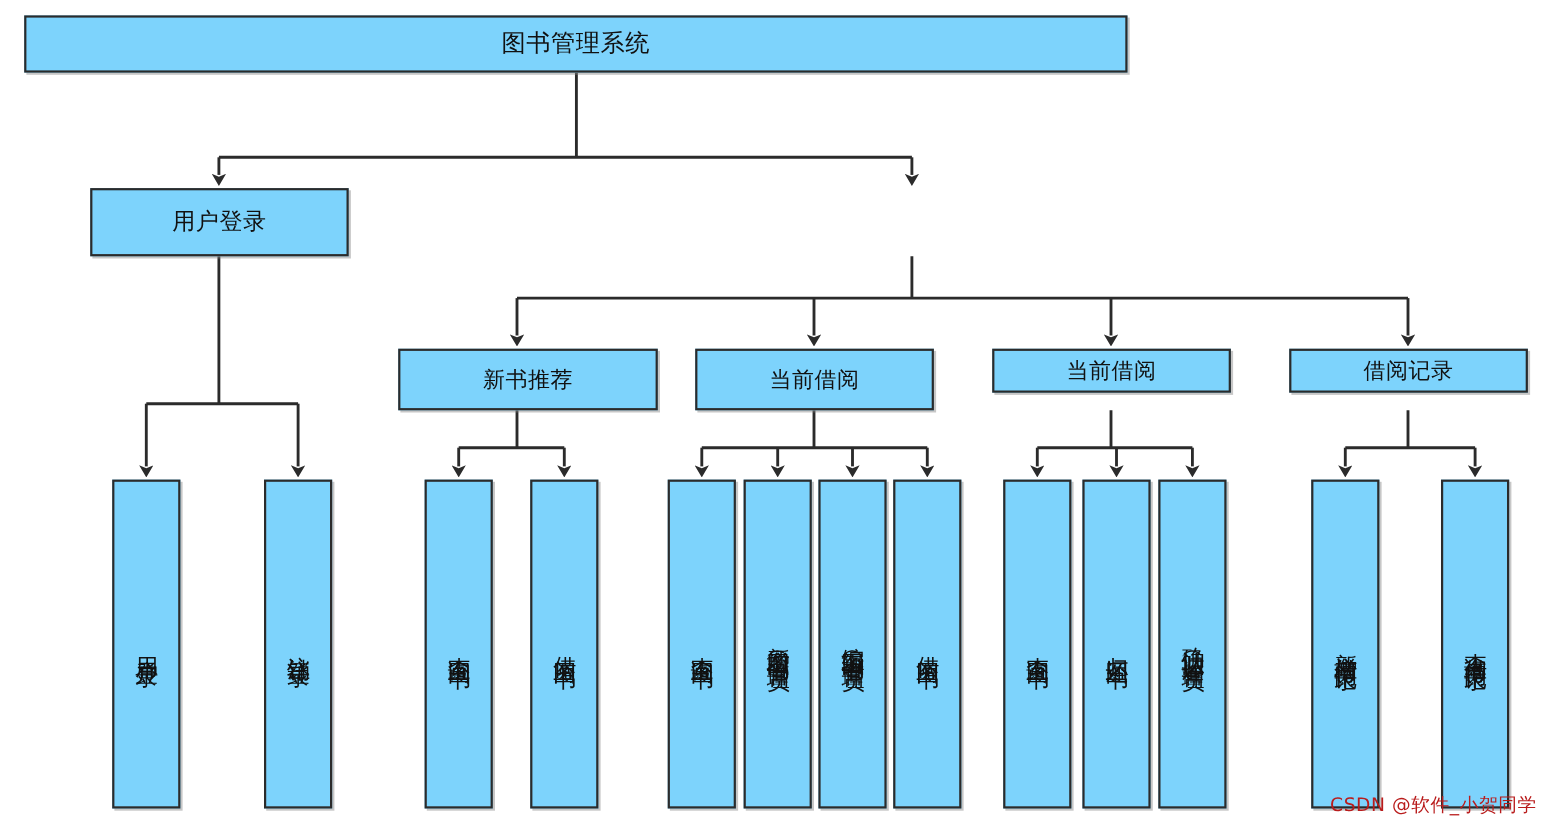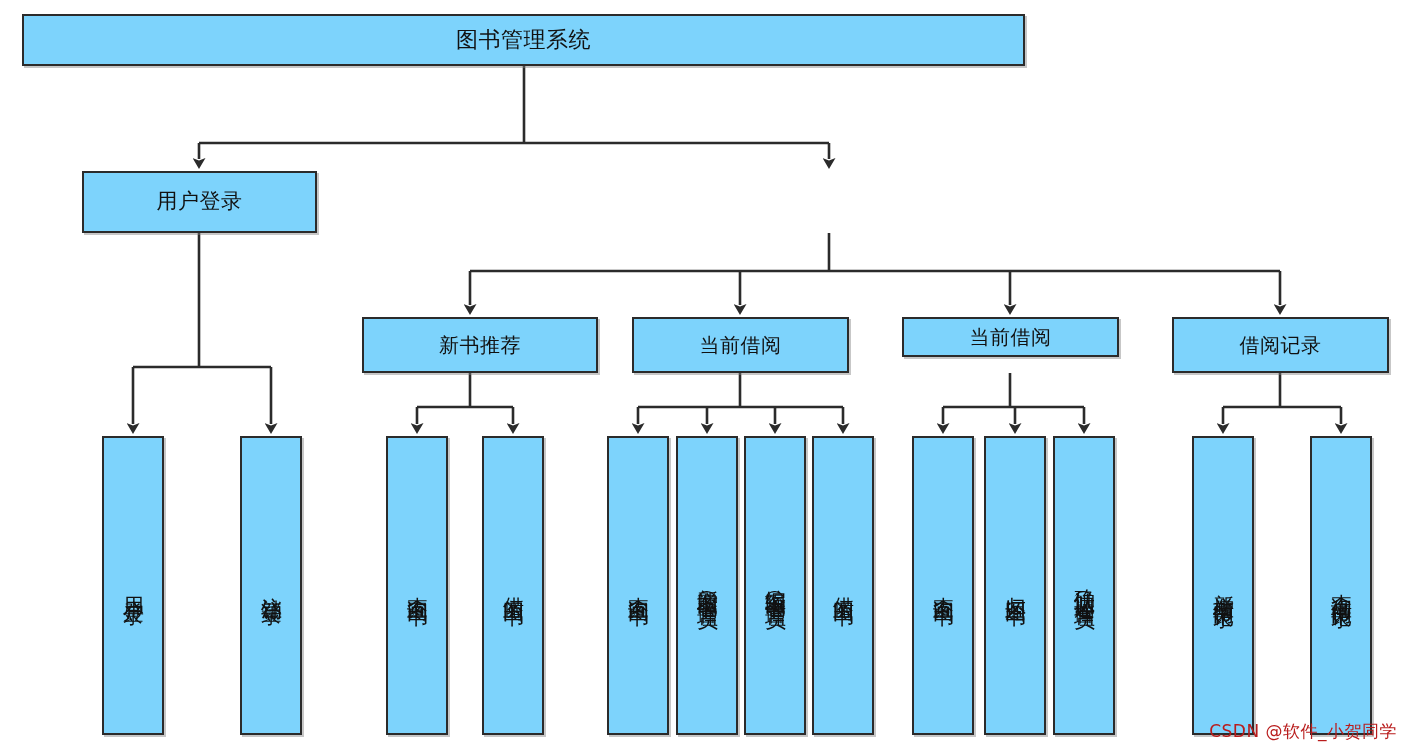--- a/index.html
+++ b/index.html
@@ -125,21 +125,21 @@
 
   <div class="node h lvl3" style="left: 362px; top: 317px; width: 236px; height: 56px;">
     <span class="lbl">新书推荐</span>
   </div>
   <div class="node h lvl3" style="left: 632px; top: 317px; width: 217px; height: 56px;">
     <span class="lbl">当前借阅</span>
   </div>
   <div class="node h lvl3" style="left: 902px; top: 317px; width: 217px; height: 40px;">
     <span class="lbl">当前借阅</span>
   </div>
-  <div class="node h lvl3" style="left: 1172px; top: 317px; width: 217px; height: 56px;">
+  <div class="node h lvl3" style="left: 1172px; top: 317px; width: 217px; height: 40px;">
     <span class="lbl">借阅记录</span>
   </div>
 
   <div class="node v" style="left: 102px; top: 436px; width: 62px; height: 299px;">
     <span class="lbl">用户登录</span>
   </div>
   <div class="node v" style="left: 240px; top: 436px; width: 62px; height: 299px;">
     <span class="lbl">注销登录</span>
   </div>
   <div class="node v" style="left: 386px; top: 436px; width: 62px; height: 299px;">

